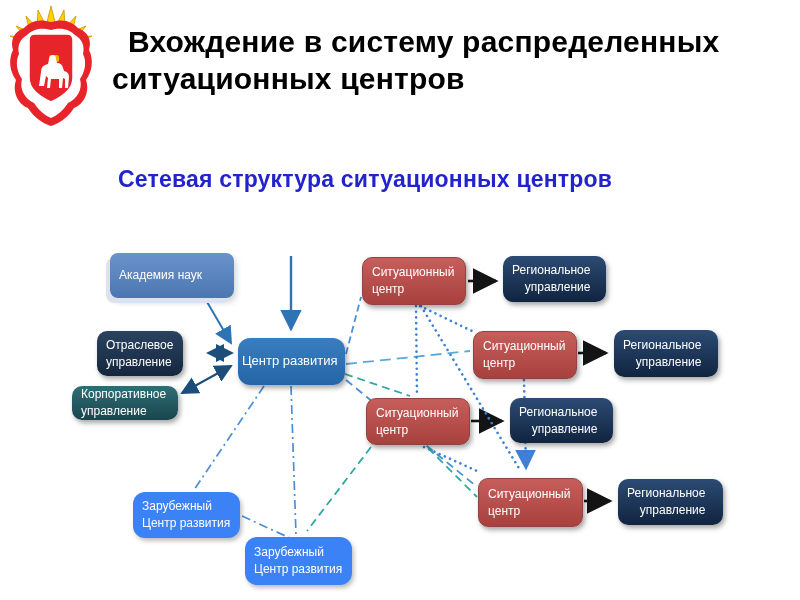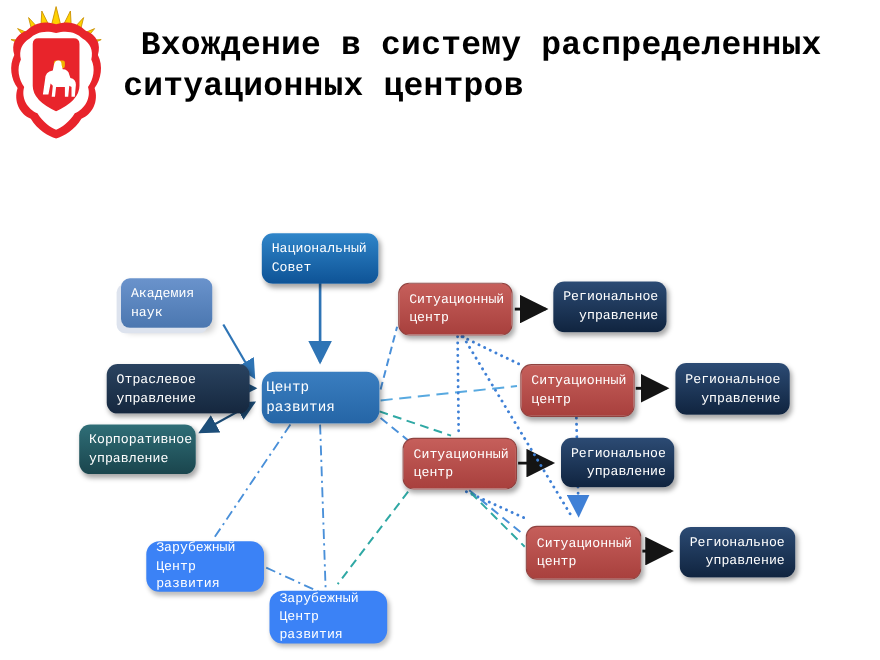--- a/index.html
+++ b/index.html
@@ -1,18 +1,18 @@
 <!DOCTYPE html>
 <html><head>
 <meta charset="utf-8">
 <style>
   html,body{margin:0;padding:0;background:#fff;}
   .slide{
     position:relative;width:800px;height:600px;background:#ffffff;overflow:hidden;
-    font-family:Liberation Mono, monospace;
+    font-family:Liberation Sans, sans-serif;
   }
   .title{
     position:absolute;left:112px;top:24px;width:680px;
     font-size:30px;font-weight:700;color:#000;line-height:1.23;
     white-space:pre-line;text-indent:16px;letter-spacing:0.2px;
   }
   .subtitle{
     position:absolute;left:118px;top:166px;width:560px;
     font-size:23px;font-weight:700;color:#2323cd;letter-spacing:0.2px;
   }
@@ -20,28 +20,28 @@
   svg.connectors{position:absolute;left:0;top:0;pointer-events:none;}
   .node{
     position:absolute;display:flex;align-items:center;
     color:#fff;font-size:12px;line-height:1.4;padding:6px 9px;
     border-radius:10px;white-space:pre-line;
     box-shadow:2px 3px 5px rgba(0,0,0,0.35);
     box-sizing:border-box;
   }
   .n-nc{left:238px;top:212px;width:106px;height:46px;
     background:linear-gradient(#2f85c9,#0e5396);}
-  .n-academy{left:110px;top:253px;width:83px;height:45px;border-radius:8px;
+  .n-academy{left:110px;top:253px;width:124px;height:45px;border-radius:8px;
     background:linear-gradient(#6a93cc,#4b77b0);
     box-shadow:-4px 5px 0 #dde3ee,2px 4px 6px rgba(0,0,0,0.18);}
   .n-dc{left:238px;top:338px;width:107px;height:47px;border-radius:12px;
     background:linear-gradient(#3a7ec0,#2565a6);font-size:13px;padding:6px 4px;}
-  .n-industry{left:97px;top:331px;width:130px;height:45px;
+  .n-industry{left:97px;top:331px;width:86px;height:45px;
     background:linear-gradient(#2a4360,#15273e);}
-  .n-corporate{left:72px;top:386px;width:106px;height:45px;
+  .n-corporate{left:72px;top:386px;width:106px;height:34px;
     background:linear-gradient(#2f6e77,#1a454d);}
   .n-red{background:linear-gradient(#c65f5b,#a8403d);border:1px solid #904340;}
   .n-navy{background:linear-gradient(#2c4b74,#10243f);text-align:right;}
   .n-black{background:#3b82f6;border-radius:12px;box-shadow:2px 3px 4px rgba(0,0,0,0.25);}
   .sc1{left:362px;top:257px;width:104px;height:48px;}
   .ru1{left:503px;top:256px;width:103px;height:46px;}
   .sc2{left:473px;top:331px;width:104px;height:48px;}
   .ru2{left:614px;top:330px;width:104px;height:47px;}
   .sc3{left:366px;top:398px;width:104px;height:47px;}
   .ru3{left:510px;top:398px;width:103px;height:45px;}
@@ -61,20 +61,21 @@
     </g>
     <path d="M45,18 C58,14 66,18 72,24 C82,28 86,36 83,46 C88,56 86,68 80,76 C84,88 78,100 68,104 C62,114 52,120 45,122 C38,120 28,114 22,104 C12,100 6,88 10,76 C4,68 2,56 7,46 C4,36 8,28 18,24 C24,18 32,14 45,18 Z" fill="#e8242b"></path>
     <path d="M45,26 C56,23 64,26 69,31 C76,35 79,42 77,50 C81,58 79,68 74,75 C77,85 71,95 62,99 C57,107 50,112 45,114 C40,112 33,107 28,99 C19,95 13,85 16,75 C11,68 9,58 13,50 C11,42 14,35 21,31 C26,26 34,23 45,26 Z" fill="#fff"></path>
     <path d="M23,36 q0,-6 6,-6 h32 q6,0 6,6 v38 q0,14 -22,24 q-22,-10 -22,-24 Z" fill="#e8242b" stroke="#fff" stroke-width="1.5"></path>
     <rect x="43" y="51" width="10" height="7" rx="2" fill="#f2b200"></rect>
     <path d="M33,82 l2,-14 q0,-7 7,-8 l1,-5 q1,-4 4,-4 q3,0 3,4 l1,4 q5,0 6,5 l1,3 q5,1 5,6 l-1,11 h-3 l0,-9 -2,-1 -1,10 h-3 l0,-9 -8,0 -1,9 h-3 l1,-10 -2,-2 -2,10 Z" fill="#fff"></path>
   </svg>
 
   <div class="title">Вхождение в систему распределенных
 ситуационных центров</div>
+  <div class="subtitle">Сетевая структура ситуационных центров</div>
 
   <svg class="connectors" width="800" height="600" viewBox="0 0 800 600">
     <defs>
       <marker id="mBlue" markerWidth="10" markerHeight="9" refX="8" refY="4.5" orient="auto-start-reverse">
         <path d="M0,0 L9,4.5 L0,9 Z" fill="#2e74b5"></path>
       </marker>
       <marker id="mDark" markerWidth="10" markerHeight="9" refX="8" refY="4.5" orient="auto-start-reverse">
         <path d="M0,0 L9,4.5 L0,9 Z" fill="#1d4e79"></path>
       </marker>
       <marker id="mBlack" markerWidth="11" markerHeight="10" refX="9" refY="5" orient="auto">
@@ -108,22 +109,20 @@
     <path d="M424,447 L477,471" stroke="#3f80d6" stroke-width="2.6" fill="none" stroke-dasharray="0.1 5.6" stroke-linecap="round"></path>
 
     <path d="M428,448 L477,497" stroke="#2fa8a4" stroke-width="1.8" fill="none" stroke-dasharray="8 5"></path>
     <path d="M371,447 L307,531" stroke="#2fa8a4" stroke-width="1.8" fill="none" stroke-dasharray="8 5"></path>
 
     <path d="M264,386 L194,490" stroke="#4a90d9" stroke-width="1.7" fill="none" stroke-dasharray="9 4 2 4"></path>
     <path d="M291,386 L296,535" stroke="#4a90d9" stroke-width="1.7" fill="none" stroke-dasharray="9 4 2 4"></path>
     <path d="M242,516 L292,539" stroke="#4a90d9" stroke-width="1.7" fill="none" stroke-dasharray="9 4 2 4"></path>
   </svg>
 
-  <div class="node n-nc">Национальный
-Совет</div>
   <div class="node n-academy">Академия наук</div>
   <div class="node n-dc">Центр развития</div>
   <div class="node n-industry">Отраслевое
 управление</div>
   <div class="node n-corporate">Корпоративное
 управление</div>
 
   <div class="node n-red sc1">Ситуационный
 центр</div>
   <div class="node n-navy ru1">Региональное

